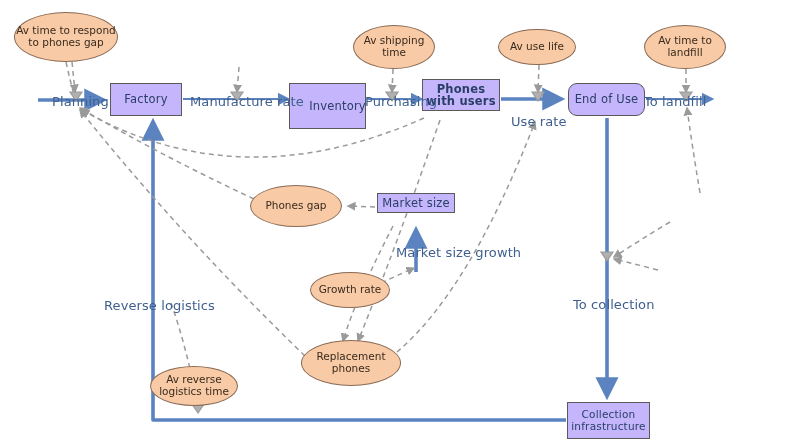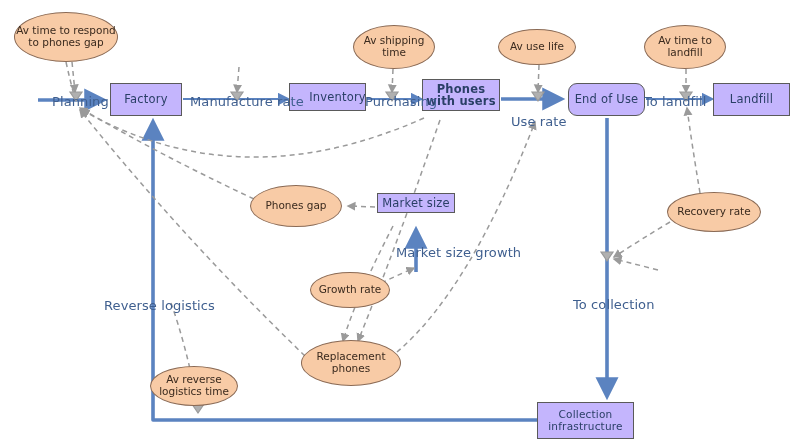--- a/index.html
+++ b/index.html
@@ -123,56 +123,50 @@
       <path d="M532,92 L544,92 L538,101 z" fill="#b0b0b0"></path>
       <path d="M680,92 L692,92 L686,101 z" fill="#b0b0b0"></path>
       <path d="M601,252 L613,252 L607,261 z" fill="#b0b0b0"></path>
       <path d="M192,404 L204,404 L198,413 z" fill="#b0b0b0"></path>
     </g>
   </svg>
 
   <div class="stock" style="left:110px; top:83px; width:72px; height:33px;">
     <span>Factory</span>
   </div>
-  <div class="stock" style="left:289px; top:83px; width:77px; height:28px;padding-left:20px;">
+  <div class="stock" style="left:289px; top:83px; width:77px; height:46px;padding-left:20px;">
     <span>Inventory</span>
   </div>
   <div class="stock" style="left:422px; top:79px; width:78px; height:32px;font-weight:bold;">
     <span>Phones with users</span>
   </div>
   <div class="stock" style="left:568px; top:83px; width:77px; height:33px;border-radius:9px;">
     <span>End of Use</span>
   </div>
-  <div class="stock" style="left:713px; top:83px; width:77px; height:33px;">
-    <span>Landfill</span>
-  </div>
   <div class="stock" style="left:377px; top:193px; width:78px; height:20px;">
     <span>Market size</span>
   </div>
-  <div class="stock" style="left:537px; top:402px; width:97px; height:37px; font-size:10.5px;">
+  <div class="stock" style="left:567px; top:402px; width:83px; height:37px; font-size:10.5px;">
     <span>Collection infrastructure</span>
   </div>
 
   <div class="aux" style="left:14px; top:12px; width:104px; height:50px;">
     <span>Av time to respond to phones gap</span>
   </div>
   <div class="aux" style="left:353px; top:25px; width:82px; height:44px;">
     <span>Av shipping time</span>
   </div>
   <div class="aux" style="left:498px; top:29px; width:78px; height:36px;">
     <span>Av use life</span>
   </div>
   <div class="aux" style="left:644px; top:25px; width:82px; height:44px;">
     <span>Av time to landfill</span>
   </div>
   <div class="aux" style="left:250px; top:185px; width:92px; height:42px;">
     <span>Phones gap</span>
-  </div>
-  <div class="aux" style="left:667px; top:192px; width:94px; height:40px;">
-    <span>Recovery rate</span>
   </div>
   <div class="aux" style="left:310px; top:272px; width:80px; height:36px;">
     <span>Growth rate</span>
   </div>
   <div class="aux" style="left:301px; top:340px; width:100px; height:46px;">
     <span>Replacement phones</span>
   </div>
   <div class="aux" style="left:150px; top:366px; width:88px; height:40px;">
     <span>Av reverse logistics time</span>
   </div>

